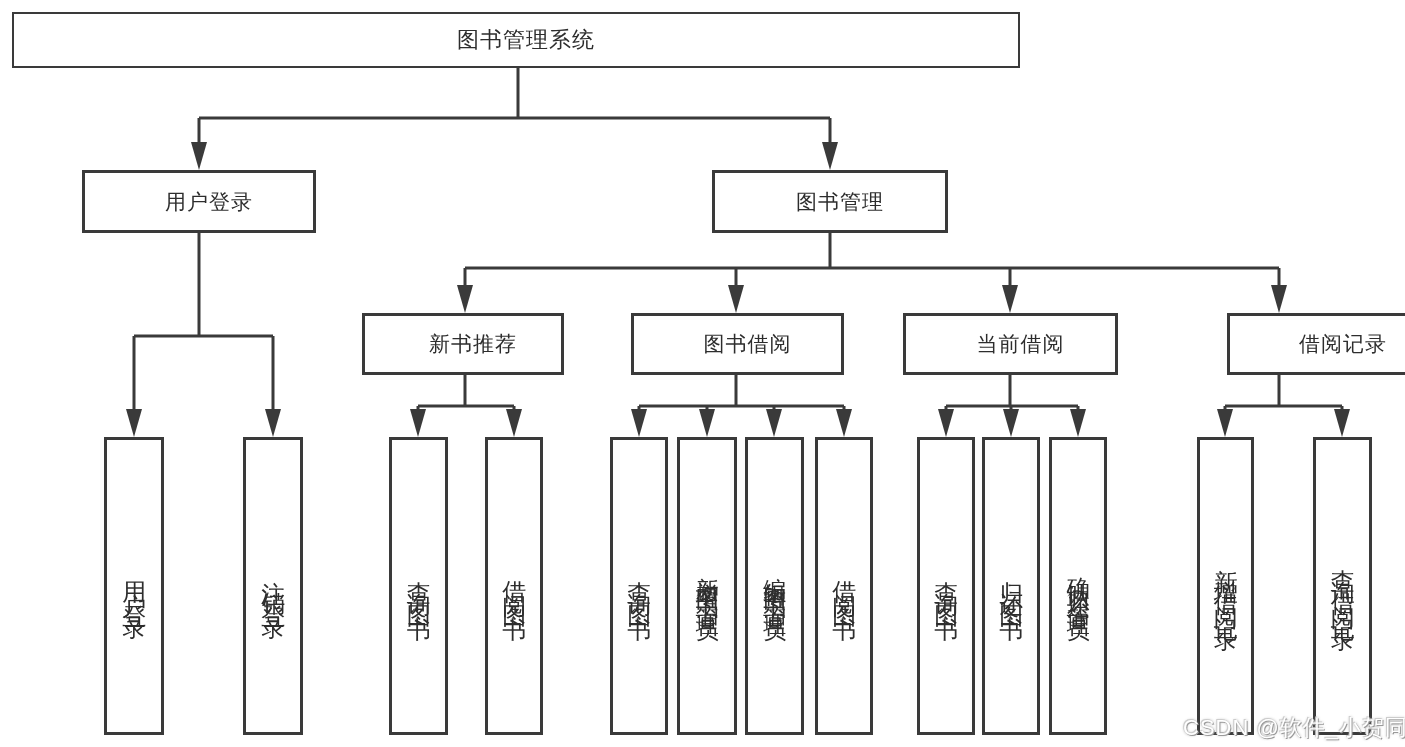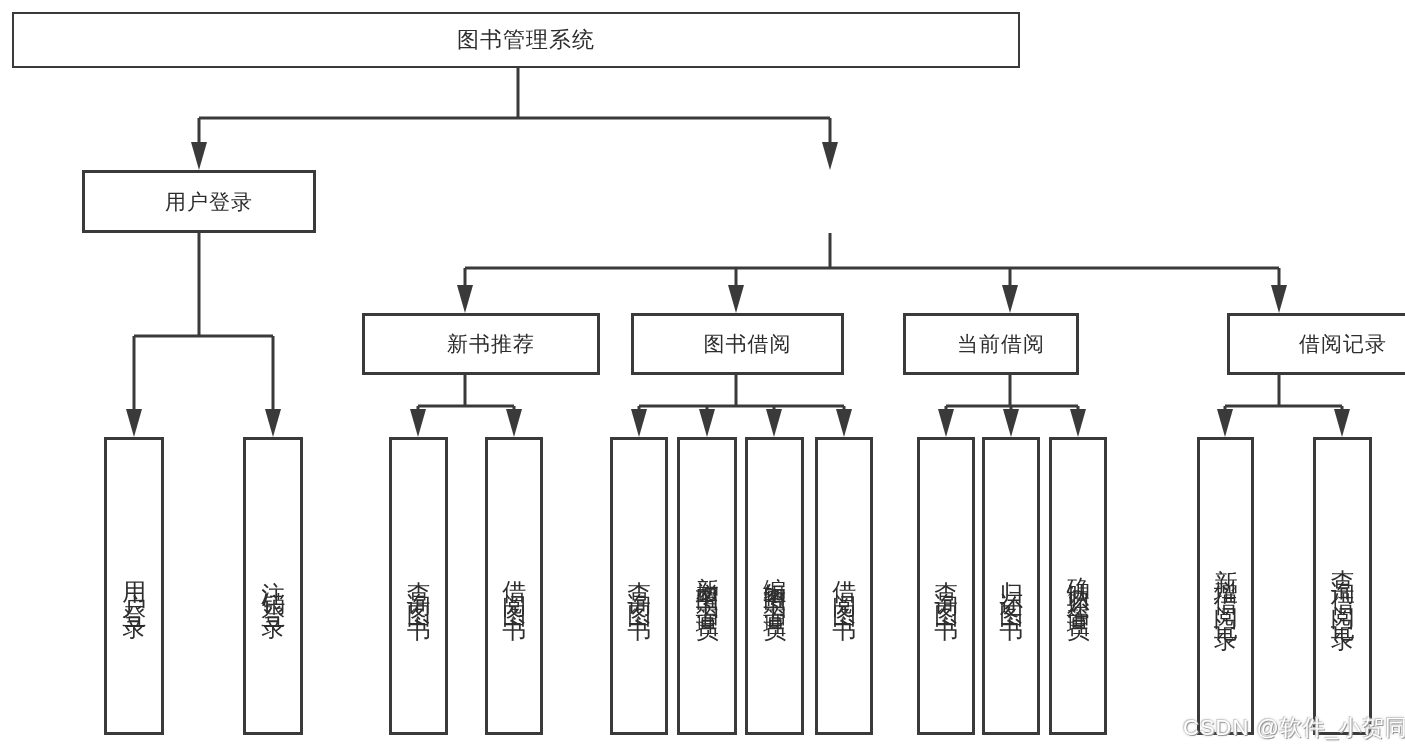--- a/index.html
+++ b/index.html
@@ -111,28 +111,31 @@
     </g>
   </svg>
 
   <div class="node hnode root" style="left:12px; top:12px; width:1008px; height:56px;">
     <span>图书管理系统</span>
   </div>
 
   <div class="node hnode" style="left:82px; top:170px; width:234px; height:63px;">
     <span>用户登录</span>
   </div>
+  <div class="node hnode" style="left:712px; top:170px; width:236px; height:63px;">
+    <span>图书管理</span>
+  </div>
 
-  <div class="node hnode" style="left:362px; top:313px; width:238px; height:62px;">
+  <div class="node hnode" style="left:362px; top:313px; width:202px; height:62px;">
     <span>新书推荐</span>
   </div>
   <div class="node hnode" style="left:631px; top:313px; width:213px; height:62px;text-align:right;">
     <span>图书借阅</span>
   </div>
-  <div class="node hnode" style="left:903px; top:313px; width:176px; height:62px;">
+  <div class="node hnode" style="left:903px; top:313px; width:215px; height:62px;">
     <span>当前借阅</span>
   </div>
   <div class="node hnode" style="left:1227px; top:313px; width:212px; height:62px;">
     <span>借阅记录</span>
   </div>
 
   <div class="node leaf" style="left:104px; width:60px;">
     <span class="vtext">用户登录</span>
   </div>
   <div class="node leaf" style="left:243px; width:60px;">

